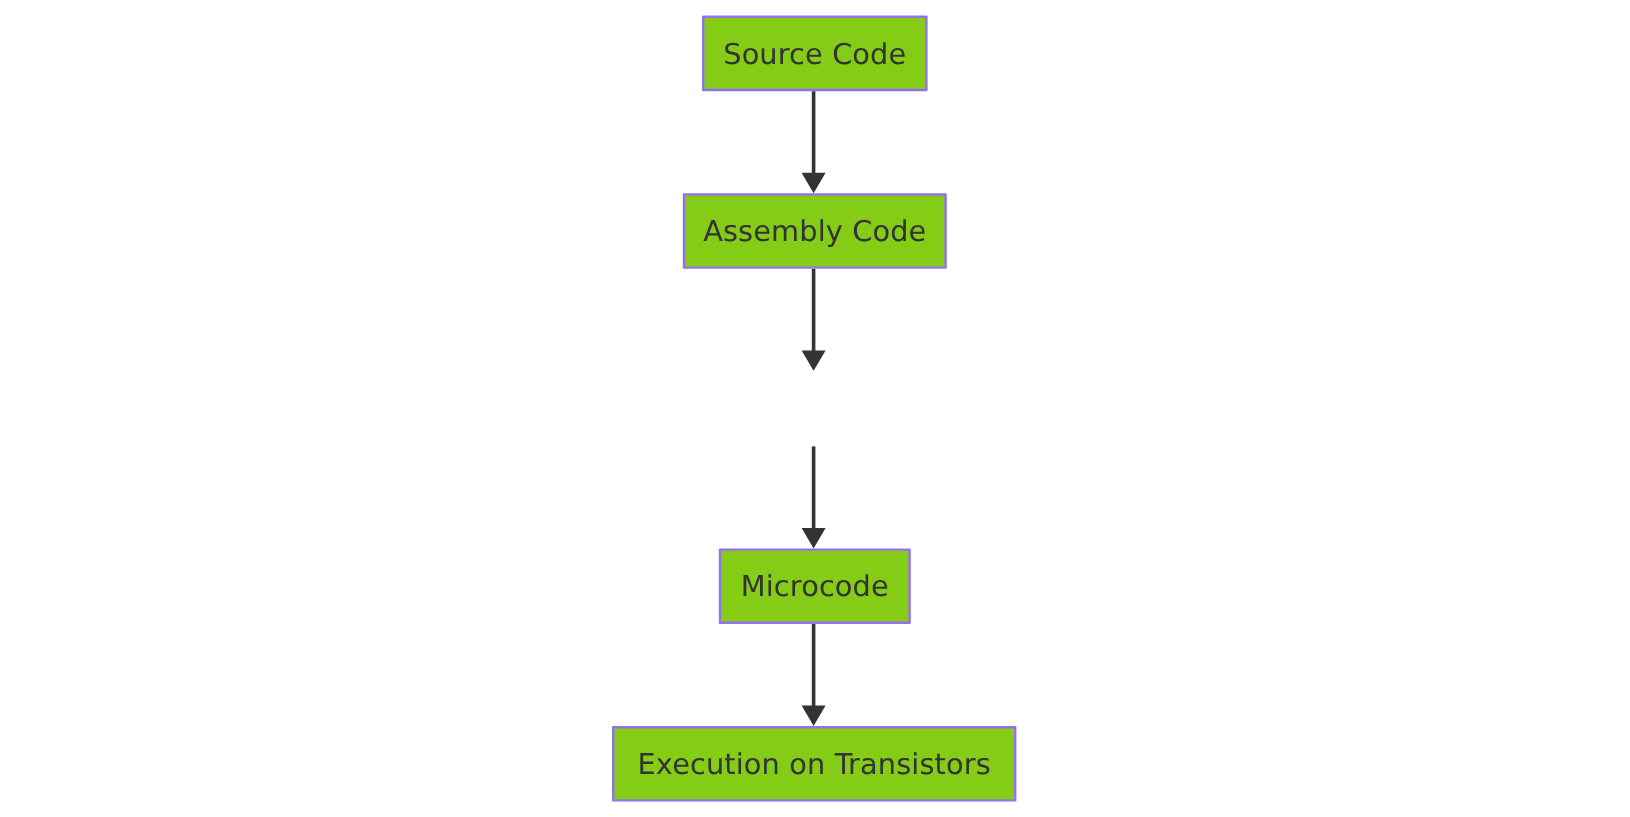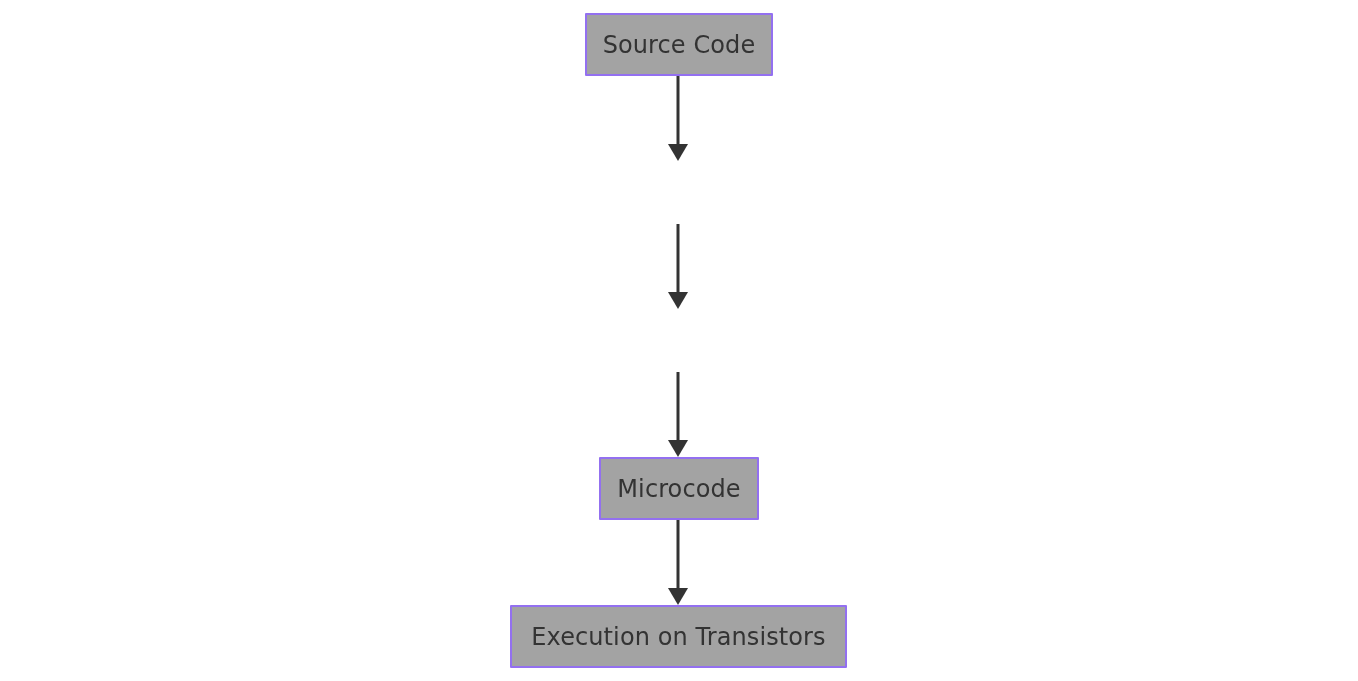--- a/index.html
+++ b/index.html
@@ -14,21 +14,21 @@
     overflow: hidden;
   }
   #flow-canvas {
     position: relative;
     width: 1358px;
     height: 681px;
   }
   .node {
     position: absolute;
     box-sizing: border-box;
-    background: #a3a3a3;
+    background: #84cc16;
     border: 2px solid #9370f0;
     border-radius: 1px;
     display: flex;
     align-items: center;
     justify-content: center;
   }
   .node-label {
     font-size: 24px;
     line-height: 1;
     color: #333333;
@@ -73,20 +73,23 @@
     <svg width="40" height="86" viewBox="0 0 40 86">
       <line x1="20" y1="0" x2="20" y2="71" stroke="#333333" stroke-width="3"></line>
       <polygon points="20,85 10,68 30,68" fill="#333333"></polygon>
     </svg>
   </div>
 
   <div class="node" style="left:585px; top:13px; width:188px; height:63px;">
     <span class="node-label">Source Code</span>
   </div>
 
+  <div class="node" style="left:569px; top:161px; width:220px; height:63px;">
+    <span class="node-label">Assembly Code</span>
+  </div>
 
 
   <div class="node" style="left:510px; top:605px; width:337px; height:63px;">
     <span class="node-label">Execution on Transistors</span>
   </div>
 
   <div class="node" style="left:599px; top:457px; width:160px; height:63px;">
     <span class="node-label">Microcode</span>
   </div>
 

